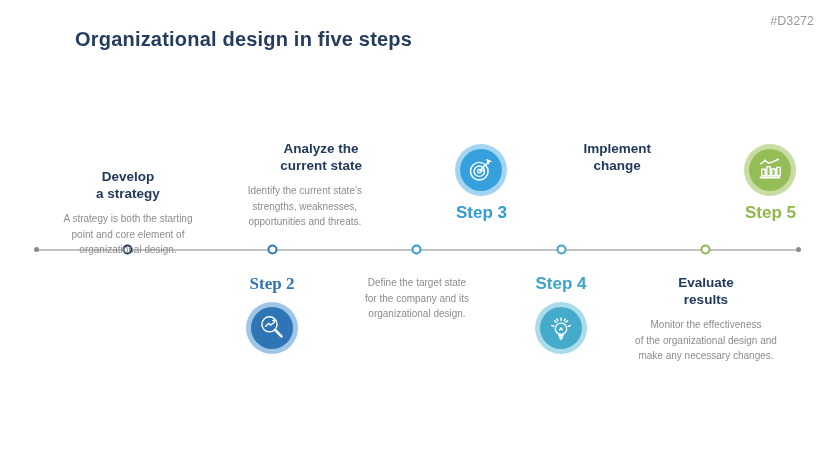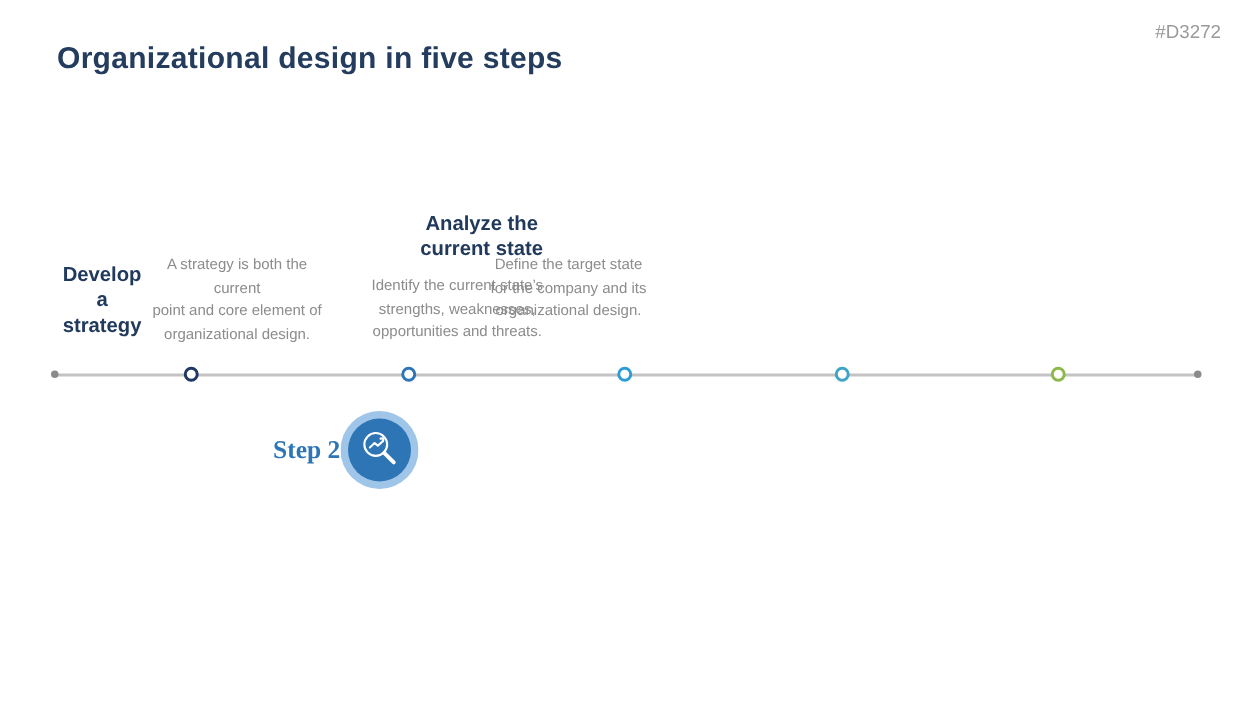--- a/index.html
+++ b/index.html
@@ -17,21 +17,21 @@
     position:absolute; right:22px; top:14px;
     font-size:12.5px; font-weight:400;text-align:right;
   }
   
   .tl-line { position:absolute; left:37px; top:249px; width:762px; height:2px; }
   .tl-dot  { position:absolute; width:5px; height:5px; border-radius:50%; top:247px; }
   .marker  { position:absolute; top:244px; width:11px; height:11px; }
   
   .col { position:absolute; top:134px; width:180px; height:260px; text-align:center; }
   .above { height:106px; display:flex; flex-direction:column; align-items:flex-end; }
-  .below { margin-top:26px; display:flex; flex-direction:row; align-items:center; }
+  .below { margin-top:26px; display:flex; flex-direction:column; align-items:center; }
   .step-icon { width:52px; height:52px; display:block; }
   .icon-above .above .step-icon { margin-top:10px; }
   .icon-above .above .step-label { margin-top:7px; }
   .icon-below .below .step-label { margin-top:8px; }
   .icon-below .below .step-icon { margin-top:8px; }
   .step-label { font-size:17px; font-weight:700; }
   .step-heading {
     font-size:13.5px; font-weight:700; line-height:17px; white-space:pre-line;
   }
   .above .step-heading { margin-top:6px; }
@@ -39,21 +39,21 @@
   .step-desc {
     margin-top:9px; font-size:10px; line-height:15.5px; white-space:pre-line;
   }
   .glyph { fill:none; stroke:#ffffff; stroke-width:1.4; stroke-linecap:round; stroke-linejoin:round; }
 </style>
 </head>
 <body>
 
 <div class="slide">
 
-  <h1 class="title" style="color: rgb(36, 60, 94);">Organizational design in five steps</h1>
+  <h1 class="title" style="color: rgb(36, 60, 94); margin-left: 37px;">Organizational design in five steps</h1>
 
   <span class="tag" style="color: rgb(154, 154, 154);">#D3272</span>
 
   <div class="tl-line" style="background: rgb(195, 195, 195);"></div>
   <div class="tl-dot" style="left: 34px; background: rgb(138, 138, 138);"></div>
   <div class="tl-dot" style="left: 796px; background: rgb(138, 138, 138);"></div>
 
   <svg class="marker" style="left:122px;" viewBox="0 0 11 11">
     <circle cx="5.5" cy="5.5" r="4" fill="#ffffff" stroke-width="2" stroke="#1F3864"></circle>
   </svg>
@@ -67,21 +67,21 @@
     <circle cx="5.5" cy="5.5" r="4" fill="#ffffff" stroke-width="2" stroke="#3FA5C6"></circle>
   </svg>
   <svg class="marker" style="left:700px;" viewBox="0 0 11 11">
     <circle cx="5.5" cy="5.5" r="4" fill="#ffffff" stroke-width="2" stroke="#8DB94A"></circle>
   </svg>
 
   <div class="col icon-above" style="left:38px;">
     <div class="below">
       <div class="step-heading" style="color: rgb(33, 58, 92);">Develop
 a strategy</div>
-      <div class="step-desc" style="color: rgb(140, 140, 140);">A strategy is both the current
+      <div class="step-desc" style="color: rgb(140, 140, 140);">A strategy is both the starting
 point and core element of
 organizational design.</div>
     </div>
   </div>
 
   <div class="col icon-below" style="left:182px;">
     <div class="above">
       <div class="step-heading" style="color: rgb(33, 58, 92);">Analyze the
 current state</div>
       <div class="step-desc" style="color: rgb(140, 140, 140);">Identify the current state’s
@@ -97,28 +97,85 @@
           <circle cx="23.5" cy="22.3" r="7.6"></circle>
           <path d="M19.6 24.3 l3.1-2.9 2.2 1.7 3.5-3.1"></path>
           <path d="M28.4 19.9 l0 -1.7 -1.7 0.2"></path>
           <path d="M29.1 27.9 l6.4 6.4" stroke-width="2.6"></path>
         </g>
       </svg>
     </div>
   </div>
 
   <div class="col icon-above" style="left:327px;">
+    <div class="above">
+      <svg class="step-icon" viewBox="0 0 52 52">
+        <circle cx="26" cy="26" r="26" fill="#A3D4F1"></circle>
+        <circle cx="26" cy="26" r="21" fill="#35A0DC"></circle>
+        <g class="glyph">
+          <circle cx="24.3" cy="27.2" r="8.8"></circle>
+          <circle cx="24.3" cy="27.2" r="5.2"></circle>
+          <circle cx="24.3" cy="27.2" r="1.7"></circle>
+          <path d="M25 26.5 L33.6 17.9"></path>
+          <path d="M26.2 26.9 l3 -0.5 M26.2 26.9 l0.5 -3"></path>
+          <path d="M31.9 15.8 l1.7 3.8 M31.9 15.8 l3.8 1.7"></path>
+        </g>
+      </svg>
+      <div class="step-label" style="color: rgb(47, 156, 216);">Step 3</div>
+    </div>
     <div class="below">
       <div class="step-desc" style="color: rgb(140, 140, 140);">Define the target state
 for the company and its
 organizational design.</div>
     </div>
   </div>
 
   <div class="col icon-below" style="left:471px;">
     <div class="above">
+      <div class="step-heading" style="color: rgb(33, 58, 92);">Implement
+change</div>
+    </div>
+    <div class="below">
+      <div class="step-label" style="color: rgb(63, 165, 198);">Step 4</div>
+      <svg class="step-icon" viewBox="0 0 52 52">
+        <circle cx="26" cy="26" r="26" fill="#ABDCEA"></circle>
+        <circle cx="26" cy="26" r="21" fill="#45ABCB"></circle>
+        <g class="glyph">
+          <circle cx="26" cy="26.8" r="5.7"></circle>
+          <path d="M24.6 27.9 l1.4 -1.9 1.4 1.9"></path>
+          <path d="M23.9 33.5 h4.2 M24.3 35.3 h3.4 M25.2 37 h1.6"></path>
+          <path d="M26 18.6 v-2.4"></path>
+          <path d="M21.1 20.3 l-1.6 -1.6 M30.9 20.3 l1.6 -1.6"></path>
+          <path d="M18.9 24.3 l-2.2 -0.8 M33.1 24.3 l2.2 -0.8"></path>
+          <path d="M22.8 18.9 l-0.9 -2 M29.2 18.9 l0.9 -2"></path>
+        </g>
+      </svg>
     </div>
   </div>
 
   <div class="col icon-above" style="left:616px;">
+    <div class="above">
+      <svg class="step-icon" viewBox="0 0 52 52">
+        <circle cx="26" cy="26" r="26" fill="#C8DCA4"></circle>
+        <circle cx="26" cy="26" r="21" fill="#94BD58"></circle>
+        <g class="glyph">
+          <path d="M16.5 33.6 h19" stroke-width="2"></path>
+          <rect x="17.8" y="25.3" width="3.4" height="6.4"></rect>
+          <rect x="22.8" y="22.6" width="3.4" height="9.1"></rect>
+          <rect x="27.8" y="25" width="3.4" height="6.7"></rect>
+          <rect x="32.8" y="23.4" width="3.4" height="8.3"></rect>
+          <path d="M16.8 19.8 l4.3-3.3 3.4 2.8 4.8-1.6 4.4-2.2"></path>
+          <circle cx="21.1" cy="16.5" r="1.1" fill="#ffffff" stroke="none"></circle>
+          <circle cx="33.7" cy="15.5" r="1.1" fill="#ffffff" stroke="none"></circle>
+        </g>
+      </svg>
+      <div class="step-label" style="color: rgb(141, 185, 74);">Step 5</div>
+    </div>
+    <div class="below">
+      <div class="step-heading" style="color: rgb(33, 58, 92);">Evaluate
+results</div>
+      <div class="step-desc" style="color: rgb(140, 140, 140);">Monitor the effectiveness
+of the organizational design and
+make any necessary changes.</div>
+    </div>
   </div>
 
 </div>
 
 </body></html>

